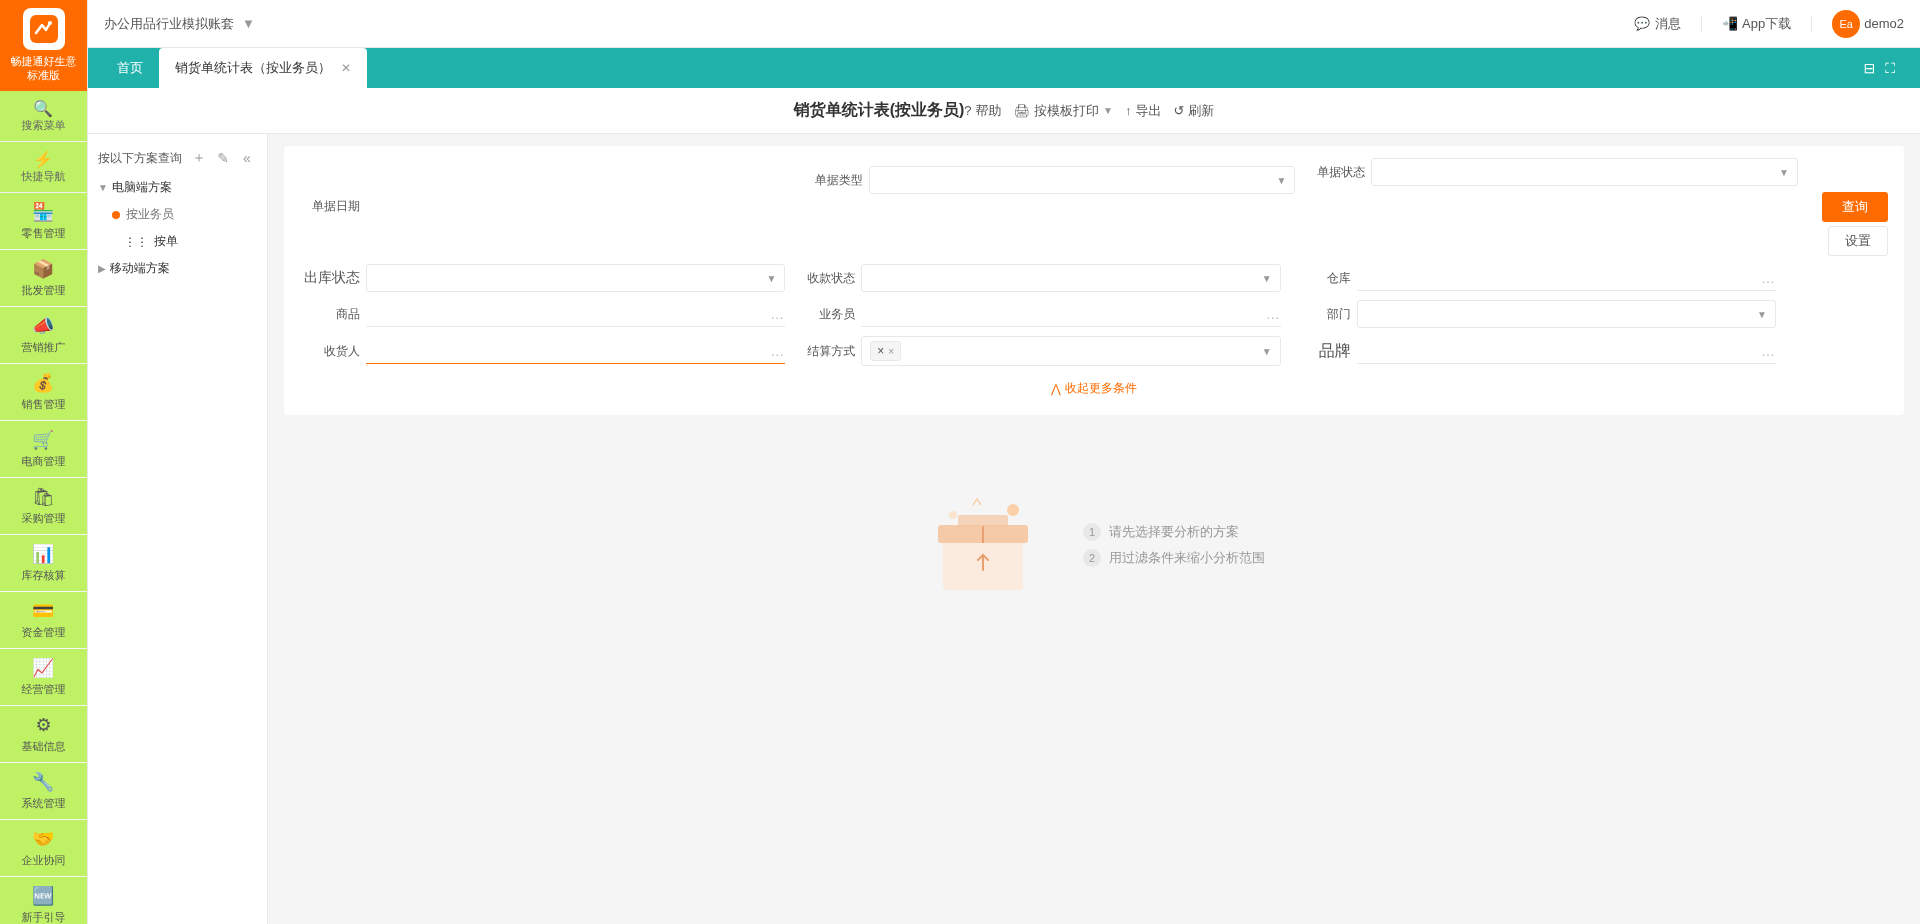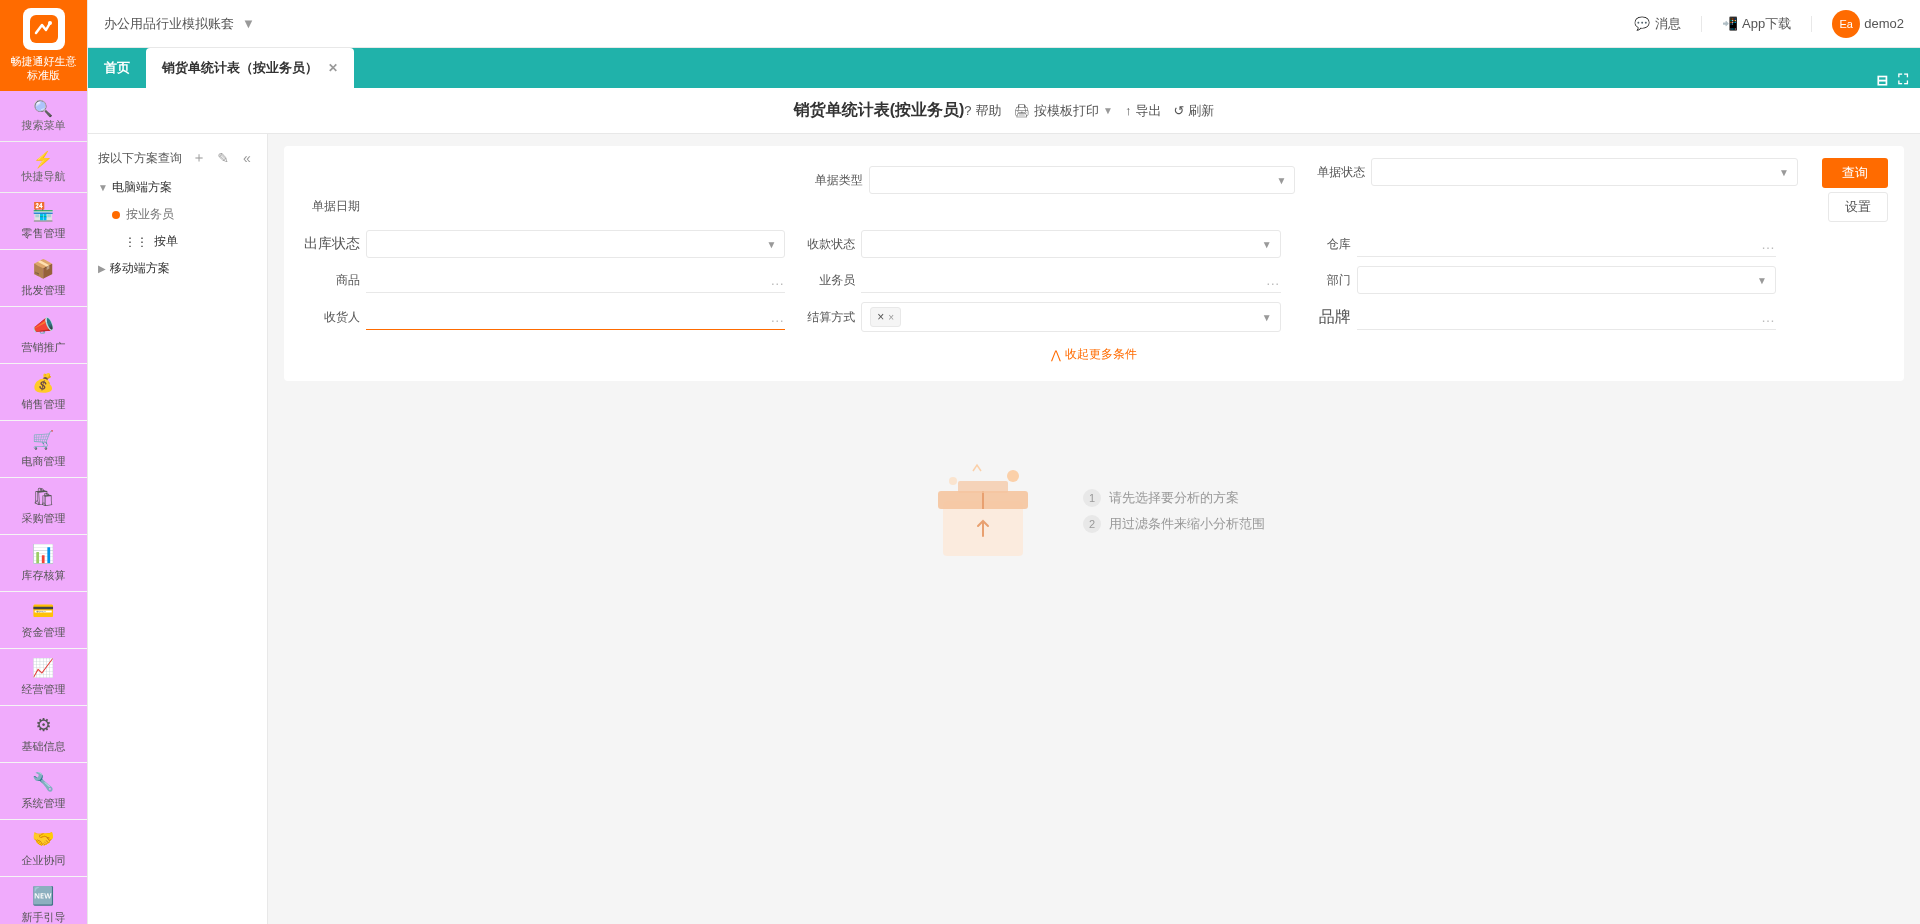--- a/index.html
+++ b/index.html
@@ -1,19 +1,19 @@
 <!DOCTYPE html>
 <html><head>
   <meta charset="utf-8">
   <style>
     * { box-sizing: border-box; margin: 0; padding: 0; }
     body { font-family: "Microsoft YaHei", "PingFang SC", sans-serif; font-size: 13px; background: #f5f5f5; display: flex; height: 924px; overflow: hidden; }
 
     
-    .sidebar { width: 88px; background: #f0abfc; display: flex; flex-direction: column; align-items: center; border-right: 1px solid #e8e8e8; flex-shrink: 0; }
+    .sidebar { width: 88px; background: #bef264; display: flex; flex-direction: column; align-items: center; border-right: 1px solid #e8e8e8; flex-shrink: 0; }
     .sidebar-logo { width: 100%; background: #ff6b00; padding: 8px 6px; display: flex; flex-direction: column; align-items: center; cursor: pointer; }
     .logo-icon { width: 42px; height: 42px; background: #fff; border-radius: 8px; display: flex; align-items: center; justify-content: center; }
     .logo-icon svg { width: 32px; height: 32px; }
     .logo-text { color: #fff; font-size: 11px; margin-top: 4px; text-align: center; line-height: 1.3; }
     .sidebar-search { width: 100%; padding: 8px 6px; display: flex; flex-direction: column; align-items: center; cursor: pointer; color: #666; font-size: 11px; border-bottom: 1px solid #f0f0f0; }
     .sidebar-nav { width: 100%; padding: 4px 0; border-bottom: 1px solid #f0f0f0; display: flex; flex-direction: column; align-items: center; cursor: pointer; color: #666; font-size: 11px; padding: 8px 6px; }
     .sidebar-item { width: 100%; display: flex; flex-direction: column; align-items: center; padding: 8px 4px; cursor: pointer; color: #555; font-size: 11px; border-bottom: 1px solid #f5f5f5; }
     .sidebar-item-icon { font-size: 18px; margin-bottom: 3px; }
 
     
@@ -21,21 +21,21 @@
 
     
     .topbar { height: 48px; background: #fff; display: flex; align-items: center; padding: 0 16px; border-bottom: 1px solid #e8e8e8; justify-content: space-between; }
     .topbar-left { display: flex; align-items: center; gap: 8px; color: #555; font-size: 13px; }
     .topbar-arrow { color: #999; }
     .topbar-right { display: flex; align-items: center; gap: 20px; font-size: 13px; color: #555; }
     .topbar-right-item { display: flex; align-items: center; gap: 4px; cursor: pointer; }
     .user-avatar { width: 28px; height: 28px; border-radius: 50%; background: #ff6b00; display: flex; align-items: center; justify-content: center; color: #fff; font-size: 11px; overflow: hidden; }
 
     
-    .tabbar { height: 40px; background: #20b2aa; display: flex; align-items: flex-end; padding: 0 0; flex-shrink: 0; font-weight: bold; }
+    .tabbar { height: 40px; background: #20b2aa; display: flex; align-items: center; padding: 0 13px; flex-shrink: 0; }
     .tab { height: 40px; display: flex; align-items: center; padding: 0 16px; font-size: 13px; cursor: pointer; position: relative; gap: 6px; }
     .tab.home { background: transparent; color: #fff; }
     .tab.active { background: #fff; color: #333; border-radius: 4px 4px 0 0; }
     .tab-close { color: #999; font-size: 12px; cursor: pointer; margin-left: 4px; }
     .tab-expand-icon { color: #fff; font-size: 16px; cursor: pointer; }
 
     
     .page { flex: 1; overflow: hidden; display: flex; flex-direction: column; background: #f5f5f5; }
     .page-header { background: #fff; padding: 12px 20px; display: flex; align-items: center; justify-content: center; border-bottom: 1px solid #e8e8e8; }
     .page-title { font-size: 16px; font-weight: bold; color: #333; }
@@ -66,21 +66,21 @@
     .filter-label { width: 70px; text-align: right; color: #555; font-size: 12px; flex-shrink: 0; margin-top: 40px; }
     .date-btn { padding: 3px 8px; border-radius: 3px; font-size: 12px; cursor: pointer; border: 1px solid #e8e8e8; background: #fff; color: #555; }
     .date-btn.active { background: #ff6b00; color: #fff; border-color: #ff6b00; }
     .filter-tag { background: #f5f5f5; border: 1px solid #e8e8e8; border-radius: 3px; padding: 2px 6px; font-size: 12px; color: #555; display: flex; align-items: center; gap: 4px; }
     .filter-tag-close { cursor: pointer; color: #999; font-size: 10px; }
     .collapse-btn { display: flex; align-items: center; justify-content: center; padding: 6px 0; font-size: 12px; color: #ff6b00; cursor: pointer; gap: 4px; }
 
     
     .query-btn { background: #ff6b00; color: #fff; border: none; border-radius: 3px; padding: 6px 20px; font-size: 13px; cursor: pointer; }
     .setting-btn { background: #fff; color: #555; border: 1px solid #e8e8e8; border-radius: 3px; padding: 5px 16px; font-size: 13px; cursor: pointer; margin-top: 4px; }
-    .btn-group { display: flex; flex-direction: column; align-items: flex-end; justify-content: center; padding-left: 12px; flex-shrink: 0; }
+    .btn-group { display: flex; flex-direction: column; align-items: flex-end; justify-content: center; padding-left: 12px; flex-shrink: 0; margin-top: 34px; }
     .empty-tips { display: flex; flex-direction: column; gap: 8px; }
     .empty-tip { display: flex; align-items: center; gap: 8px; font-size: 13px; color: #999; }
     .tip-num { width: 18px; height: 18px; border-radius: 50%; background: #e8e8e8; display: flex; align-items: center; justify-content: center; font-size: 11px; color: #999; flex-shrink: 0; }
 
     .topbar-separator { width: 1px; height: 16px; background: #e8e8e8; }
   </style>
 </head>
 <body>
 
 <div class="sidebar">

